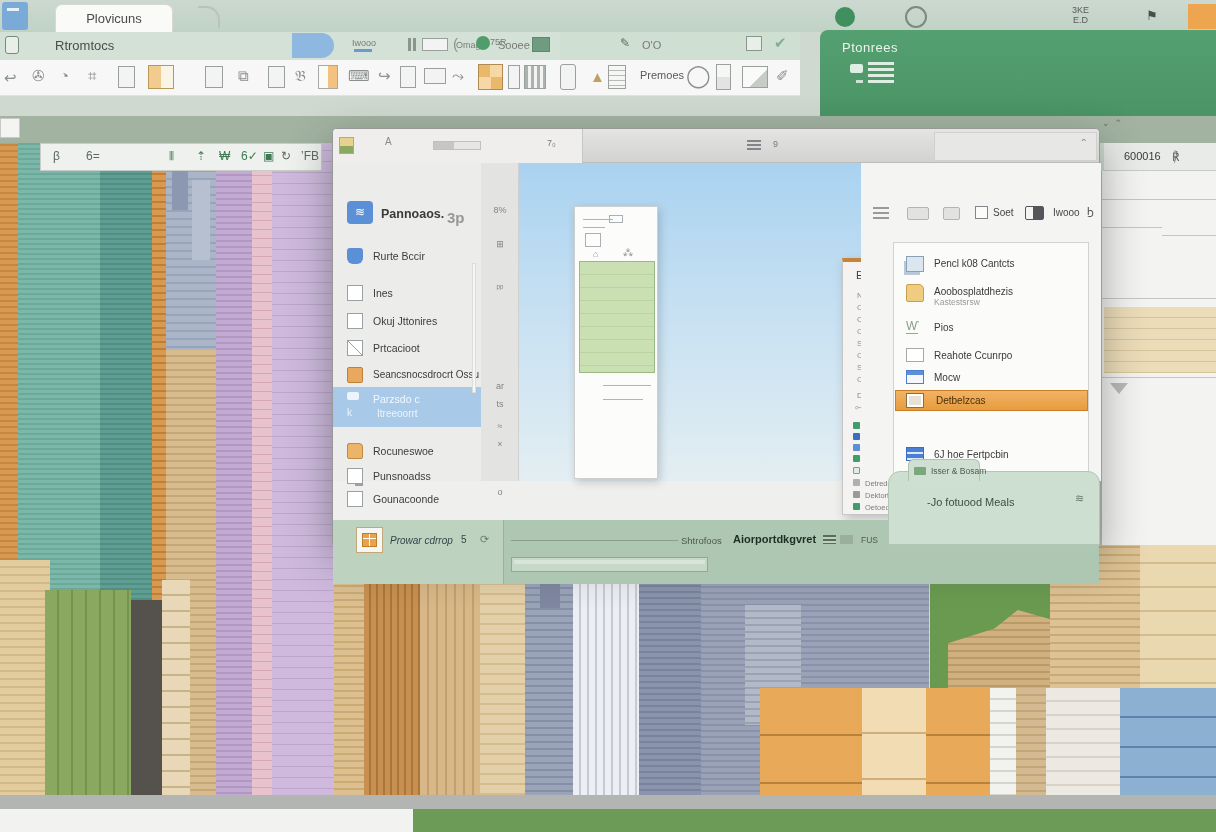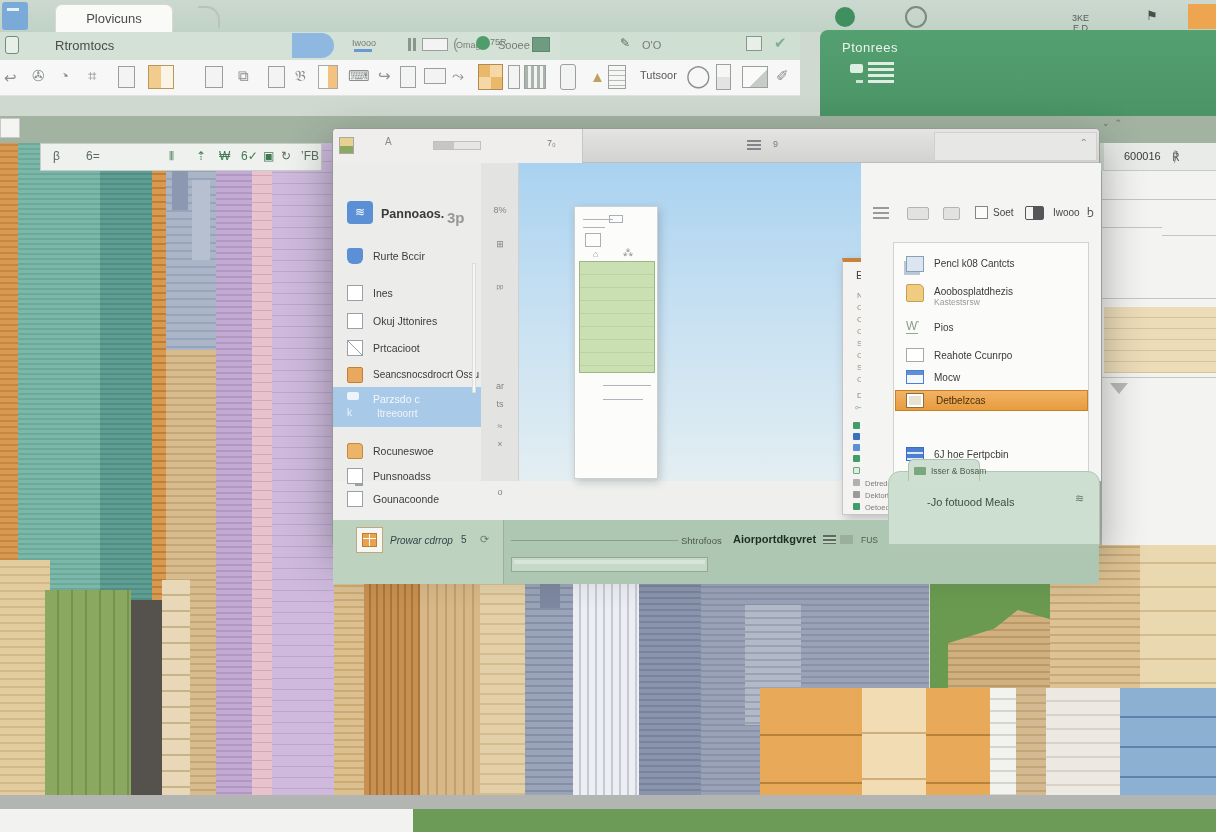--- a/index.html
+++ b/index.html
@@ -155,21 +155,21 @@
     <div class="b" style="left:1016px;top:548px;width:30px;height:107px;background:repeating-linear-gradient(180deg,#d4ba92 0 6px,#c2a678 6px 8px);"></div>
     <div class="b" style="left:1120px;top:548px;width:96px;height:107px;background:repeating-linear-gradient(180deg,#8cb0d2 0 28px,#5d83aa 28px 30px),repeating-linear-gradient(90deg,rgba(93,131,170,0) 0 22px,#5d83aa 22px 24px),#8cb0d2;"></div>
   </div>
 
   <div class="abs topbar1">
     <div class="abs app-corner"></div>
     <div class="abs doc-tab">Plovicuns</div>
     <div class="abs tab-curve"></div>
     <div class="abs" style="left:835px;top:7px;width:20px;height:20px;border-radius:50%;background:#3f8f5f;"></div>
     <div class="abs" style="left:905px;top:6px;width:22px;height:22px;border-radius:50%;border:2px solid #7a8a7c;"></div>
-    <div class="abs tiny" style="left:1072px;top:14px;text-align:center;line-height:1.1;color:#5a5a58;">
+    <div class="abs tiny" style="left:1072px;top:6px;text-align:center;line-height:1.1;color:#5a5a58;">
       <span>3KE</span><br><span>E.D</span>
     </div>
     <div class="abs" style="left:1146px;top:8px;font-size:13px;color:#43514a;">⚑</div>
     <div class="abs" style="left:1188px;top:4px;width:28px;height:25px;background:#eda54f;"></div>
   </div>
 
   <div class="abs topbar2">
     <div class="abs" style="left:5px;top:4px;width:14px;height:18px;border:1px solid #7a8a7c;border-radius:3px;background:#e7efe8;"></div>
     <div class="abs rib-text" style="left:55px;top:6px;">Rtromtocs</div>
     <div class="abs" style="left:292px;top:1px;width:42px;height:25px;background:#8fb8e0;border-radius:0 14px 14px 0;"></div>
@@ -204,21 +204,21 @@
     <div class="abs ico" style="left:378px;top:8px;">↪</div>
     <div class="abs ico-box" style="left:400px;top:6px;width:16px;height:22px;"></div>
     <div class="abs ico-box" style="left:424px;top:8px;width:22px;height:16px;"></div>
     <div class="abs ico" style="left:452px;top:8px;">⤳</div>
     <div class="abs" style="left:478px;top:4px;width:25px;height:26px;border:1px solid #b08a50;background:conic-gradient(#f6d8a6 0 25%,#eab86a 0 50%,#f6d8a6 0 75%,#eab86a 0);"></div>
     <div class="abs ico-box" style="left:508px;top:5px;width:12px;height:24px;"></div>
     <div class="abs ico-box" style="left:524px;top:5px;width:22px;height:24px;background:repeating-linear-gradient(90deg,#aab4ac 0 3px,#f2f3f2 3px 6px);"></div>
     <div class="abs ico-box" style="left:560px;top:4px;width:16px;height:26px;border-radius:3px;"></div>
     <div class="abs ico" style="left:590px;top:9px;color:#c0a060;">▲</div>
     <div class="abs ico-box" style="left:608px;top:5px;width:18px;height:24px;background:repeating-linear-gradient(180deg,#f6f6f4 0 4px,#b8bcb8 4px 5px);"></div>
-    <div class="abs rib-text" style="left:640px;top:9px;font-size:11px;color:#5a5a58;">Tutsoor</div>
+    <div class="abs rib-text" style="left:640px;top:9px;font-size:11px;color:#5a5a58;">Premoes</div>
     <div class="abs ico" style="left:686px;top:5px;font-size:22px;">◯</div>
     <div class="abs ico-box" style="left:716px;top:4px;width:15px;height:26px;background:linear-gradient(180deg,#f6f6f4 0 50%,#e2e3e2 50%);"></div>
     <div class="abs ico-box" style="left:742px;top:6px;width:26px;height:22px;background:linear-gradient(135deg,#fafaf8 60%,#c8ccc8 60%);"></div>
     <div class="abs ico" style="left:776px;top:8px;">✐</div>
   </div>
 
   <div class="abs" style="left:560px;top:32px;width:240px;height:28px;background:#cfdfd2;">
     <div class="abs" style="left:60px;top:4px;font-size:12px;color:#5c6a5e;">✎</div>
     <div class="abs tiny" style="left:82px;top:7px;font-size:11px;">O'O</div>
     <div class="abs" style="left:186px;top:4px;width:16px;height:15px;border:1px solid #8a968c;background:#e8efe9;"></div>

